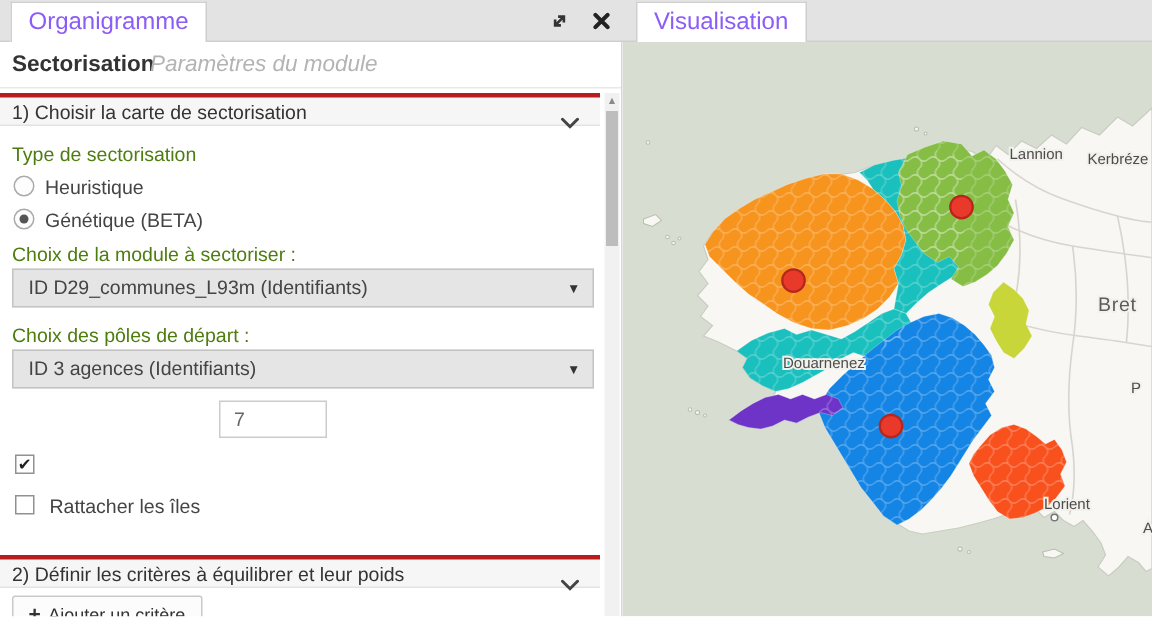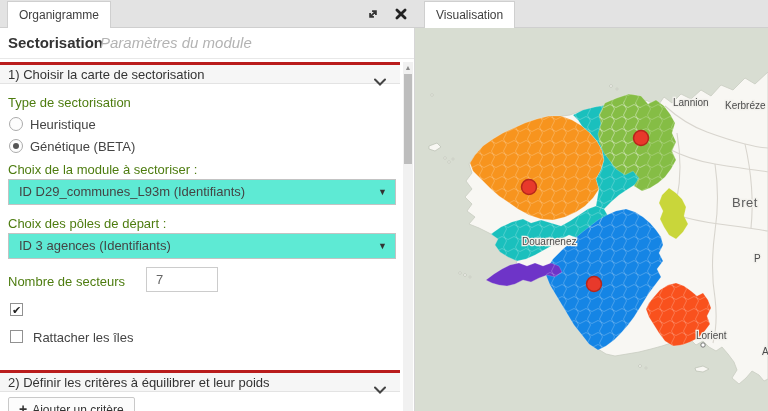--- a/index.html
+++ b/index.html
@@ -4,22 +4,22 @@
 <style>
   * { margin:0; padding:0; box-sizing:border-box; }
   html,body { width:768px; height:411px; overflow:hidden; background:#fff;
     font-family:"Liberation Sans", sans-serif; }
   .app { position:relative; width:768px; height:411px; overflow:hidden; }
 
   
   .tabbar { position:absolute; left:0; top:0; width:768px; height:28px;
     background:#e3e3e3; border-bottom:1px solid #cfcfcf; z-index:5; }
   .tab { position:absolute; top:1px; height:27px; line-height:26px; background:#fff;
-    border:1px solid #cfcfcf; border-bottom:none; padding:0 11px; font-size:12px;
-    color:#404040; white-space:nowrap; }
+    border:1px solid #cfcfcf; border-bottom:none; padding:0 11px; font-size:16px;
+    color:#8b5cf6; white-space:nowrap; }
   .tab-org { left:7px; }
   .tab-vis { left:424px; }
   .winbtn { position:absolute; top:7px; width:14px; height:14px; cursor:pointer; }
   .btn-expand { left:366px; }
   .btn-close { left:394px; }
 
   
   .panel { position:absolute; left:0; top:28px; width:415px; height:383px;
     background:#fff; border-right:1px solid #d6d6d6; overflow:hidden; z-index:4; }
   .titlerow { position:absolute; left:0; top:0; width:100%; height:31px;
@@ -35,21 +35,21 @@
 
   .flabel { position:absolute; left:8px; font-size:13px; color:#4d7c0f; }
 
   .radio { position:absolute; left:9px; width:14px; height:14px; border:1px solid #ababab;
     border-radius:50%; background:#fdfdfd; }
   .radio.sel::after { content:""; position:absolute; left:3px; top:3px; width:6px; height:6px;
     border-radius:50%; background:#555; }
   .rlabel { position:absolute; left:30px; font-size:13px; color:#444; }
 
   .select { position:absolute; left:8px; width:388px; height:26px; border:1px solid #c3c3c3;
-    background:#5eead4; font-size:13px; color:#444; line-height:24px; padding-left:10px;
+    background:#e5e5e5; font-size:13px; color:#444; line-height:24px; padding-left:10px;
     cursor:pointer; }
   .select .caret { position:absolute; right:8px; top:0; font-size:9px; color:#333; }
 
   .numinput { position:absolute; left:146px; width:72px; height:25px; border:1px solid #ccc;
     background:#fff; font-size:13px; color:#666; padding-left:9px;
     font-family:"Liberation Sans", sans-serif; }
 
   .cbox { position:absolute; left:10px; width:13px; height:13px; border:1px solid #919191;
     background:#fff; font-size:11px; line-height:12px; text-align:center; color:#222; }
   .clabel { position:absolute; left:33px; font-size:13px; color:#444; }
@@ -121,21 +121,20 @@
       <span>ID D29_communes_L93m (Identifiants)</span>
       <span class="caret">▼</span>
     </div>
 
     <div class="flabel" style="top:188px;">Choix des pôles de départ :</div>
     <div class="select" style="top:205px;">
       <span>ID 3 agences (Identifiants)</span>
       <span class="caret">▼</span>
     </div>
 
-    <div class="flabel" style="top:246px;">Nombre de secteurs</div>
     <input class="numinput" style="top: 239px;" type="text" value="7">
 
     <div class="cbox" style="top:275px;">
       <span>✔</span>
     </div>
 
     <div class="cbox" style="top:302px;"></div>
     <div class="clabel" style="top:302px;">Rattacher les îles</div>
 
     <div class="secbar bar2">

